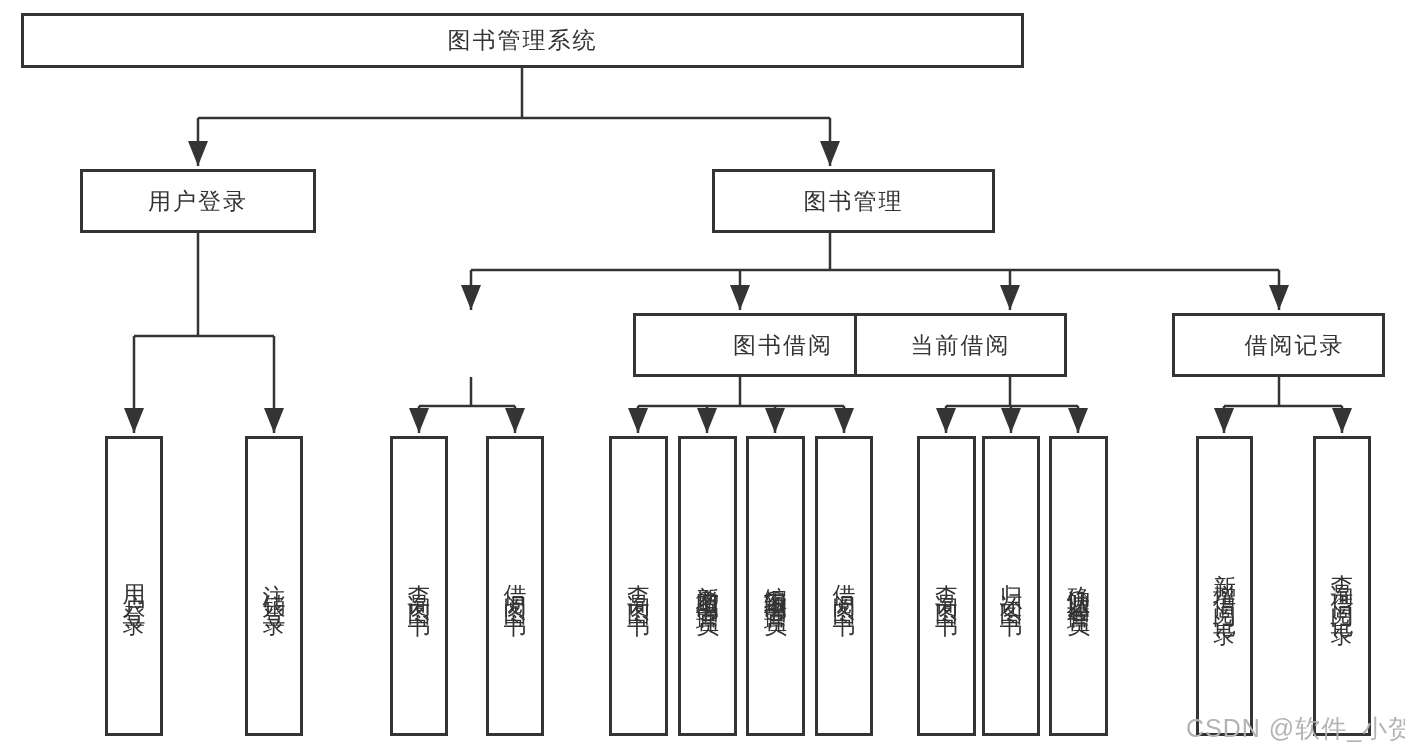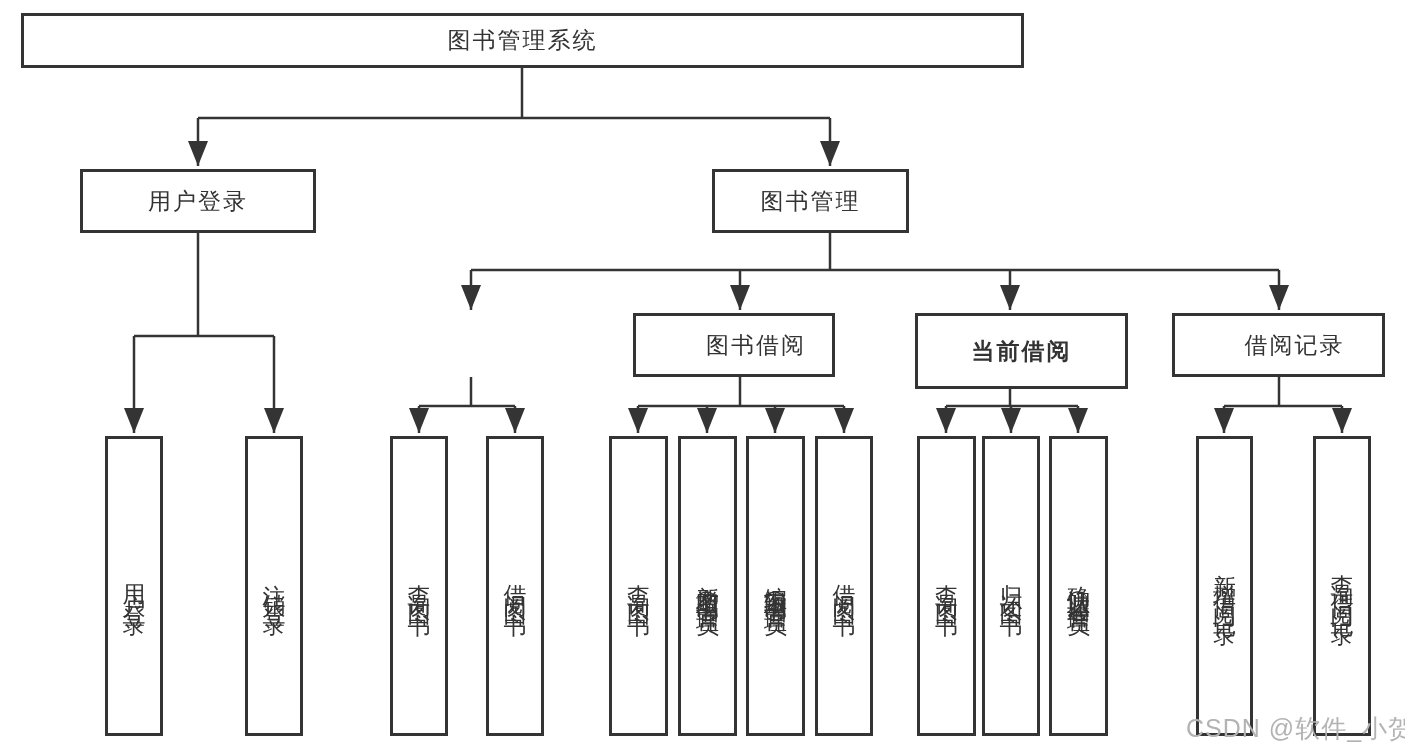--- a/index.html
+++ b/index.html
@@ -28,25 +28,25 @@
     writing-mode:vertical-rl;
     text-orientation:mixed;
     letter-spacing:10px;
     line-height:1;
   }
   .v.long{letter-spacing:4px;}
   
   #n-root   {left:21px;  top:13px;  width:1003px; height:55px;}
   
   #n-login  {left:80px;  top:169px; width:236px; height:64px;}
-  #n-bookmgmt{left:712px;top:169px; width:197px; height:64px;}
+  #n-bookmgmt{left:712px;top:169px; width:283px; height:64px;}
   
   #n-newbook{left:363px; top:313px; width:216px; height:64px;}
-  #n-borrow {left:633px; top:313px; width:202px; height:64px;padding-left:44px;}
-  #n-current{left:915px; top:313px; width:213px; height:76px;font-weight:bold;}
+  #n-borrow {left:633px; top:313px; width:256px; height:64px;padding-left:44px;}
+  #n-current{left:854px; top:313px; width:213px; height:64px;}
   #n-records{left:1172px;top:313px; width:213px; height:64px;padding-left:32px;}
   
   #l-a1{left:105px; top:436px; width:58px; height:300px;}
   #l-a2{left:245px; top:436px; width:58px; height:300px;}
   #l-b1{left:390px; top:436px; width:58px; height:300px;}
   #l-b2{left:486px; top:436px; width:58px; height:300px;}
   #l-c1{left:609px; top:436px; width:59px; height:300px;}
   #l-c2{left:678px; top:436px; width:59px; height:300px;}
   #l-c3{left:746px; top:436px; width:59px; height:300px;}
   #l-c4{left:815px; top:436px; width:58px; height:300px;}

